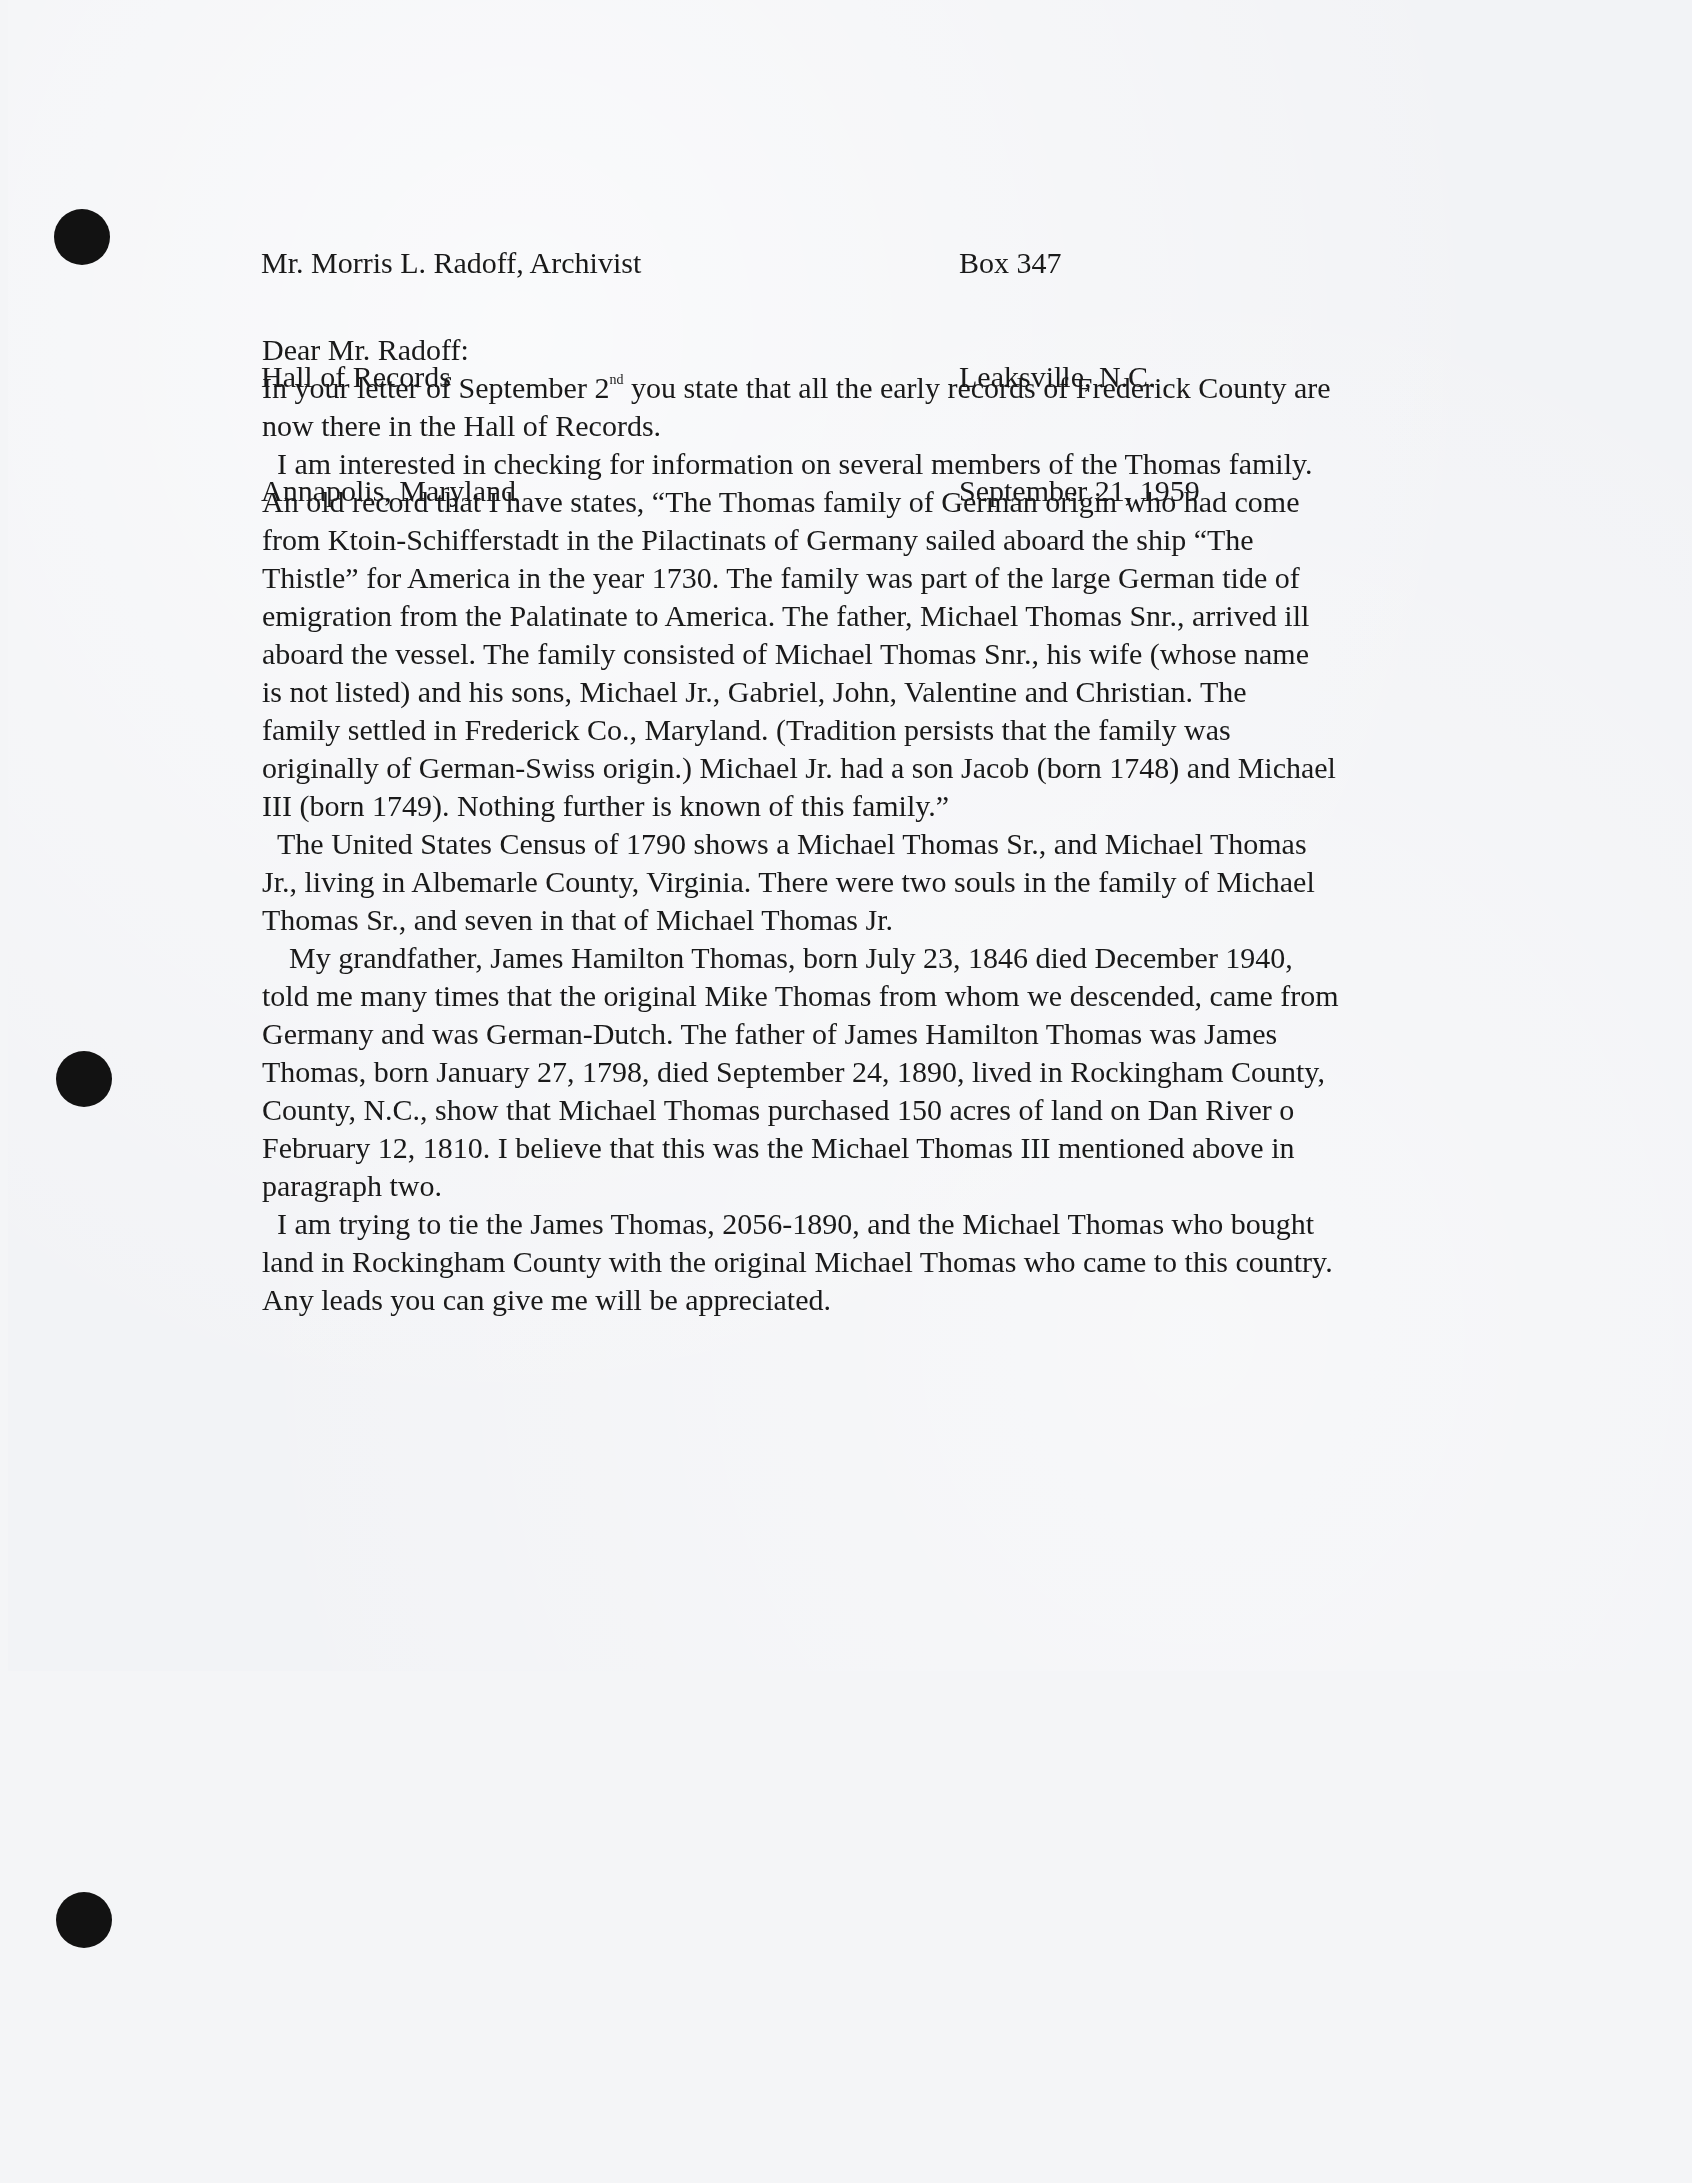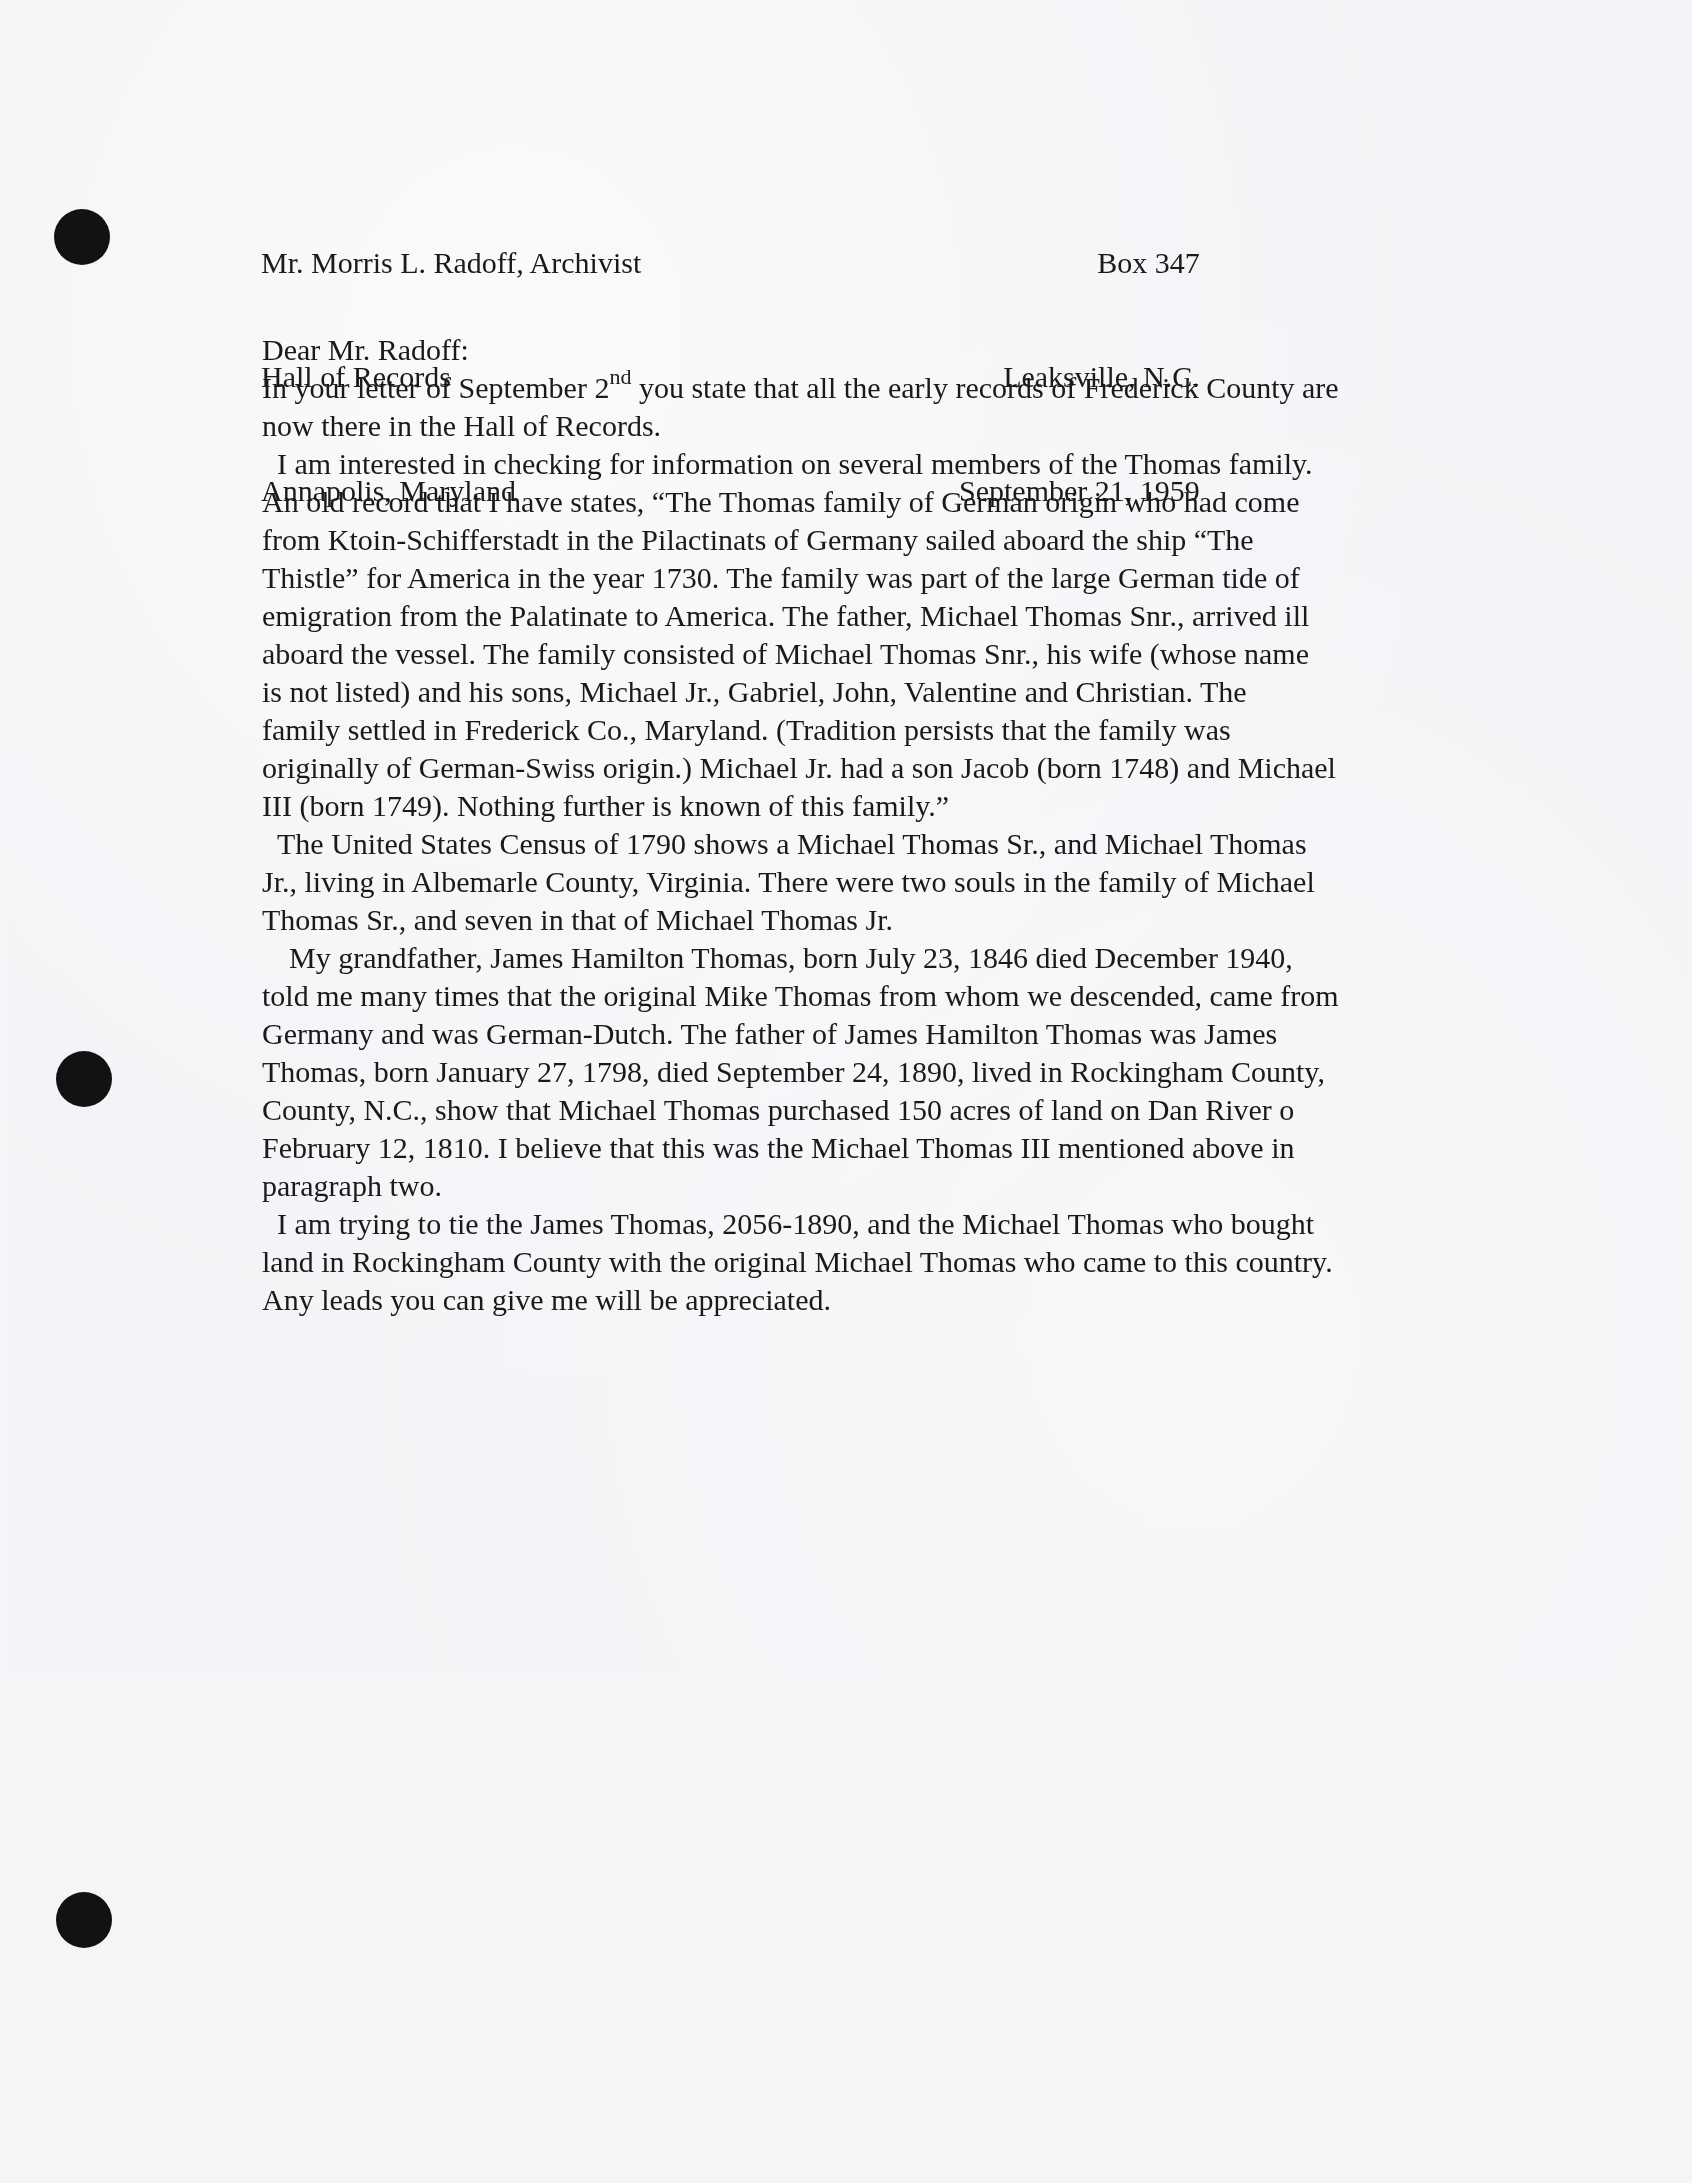--- a/index.html
+++ b/index.html
@@ -27,35 +27,35 @@
       border-radius: 50%;
       background: #121212;
     }
     .block {
       position: absolute;
       font-size: 30px;
       line-height: 38px;
       white-space: pre;
     }
     .recipient { left: 253px; top: 168px; }
-    .sender { left: 951px; top: 168px; text-align: right; }
+    .sender { left: 951px; top: 168px; }
     .body {
       position: absolute;
       left: 254px;
       top: 319px;
       width: 1207px;
       font-size: 30px;
       line-height: 38px;
       margin-top: 12px;
     }
     .body p { margin: 0; }
     .line { display: block; white-space: nowrap; }
     .indent { padding-left: 15px; }
     .indent2 { padding-left: 27px; }
-    sup { font-size: 22px; line-height: 0; position: relative; top: -3px; }
+    sup { font-size: 14px; line-height: 0; position: relative; top: -3px; }
     .closing { left: 953px; top: 1345px; }
   </style>
 </head>
 <body>
 
 <div class="page">
 
   <div class="hole" style="left:46px; top:209px;"></div>
   <div class="hole" style="left:48px; top:1051px;"></div>
   <div class="hole" style="left:48px; top:1892px;"></div>

